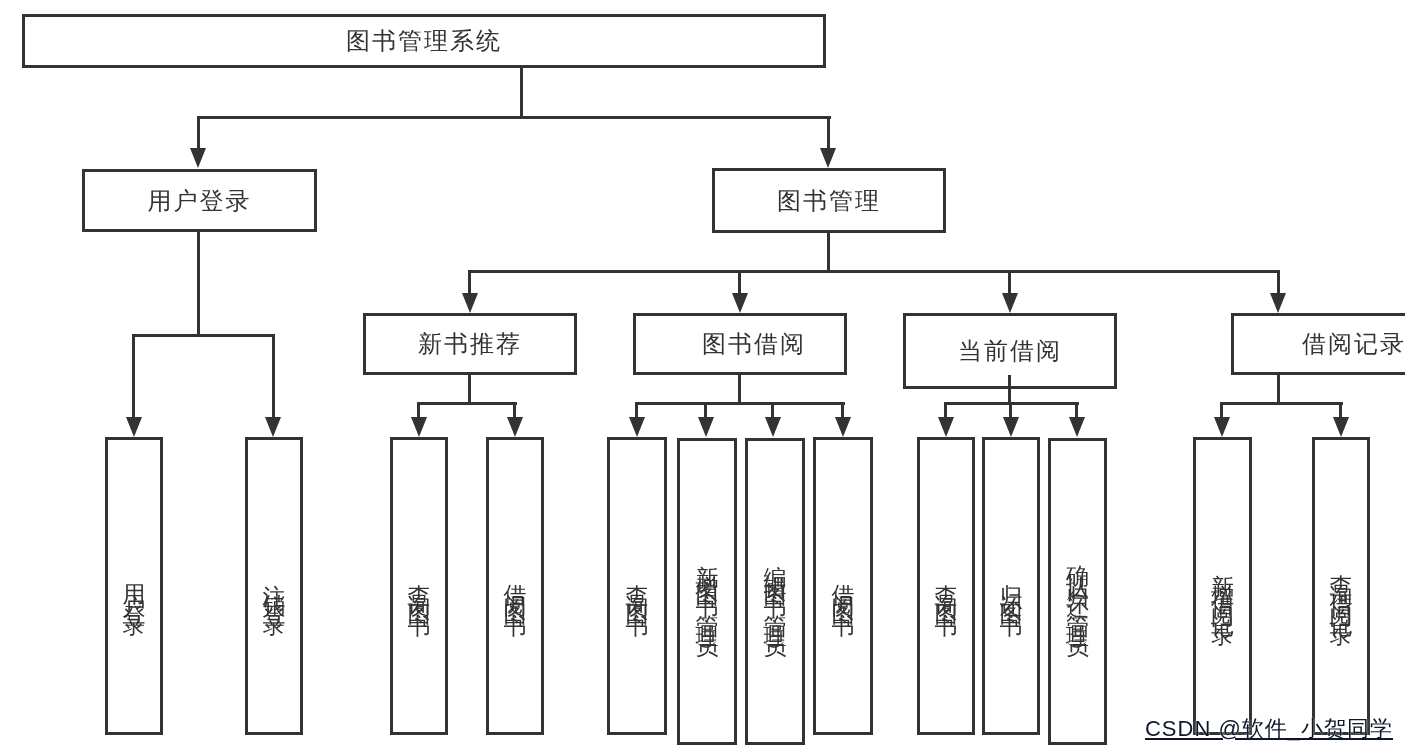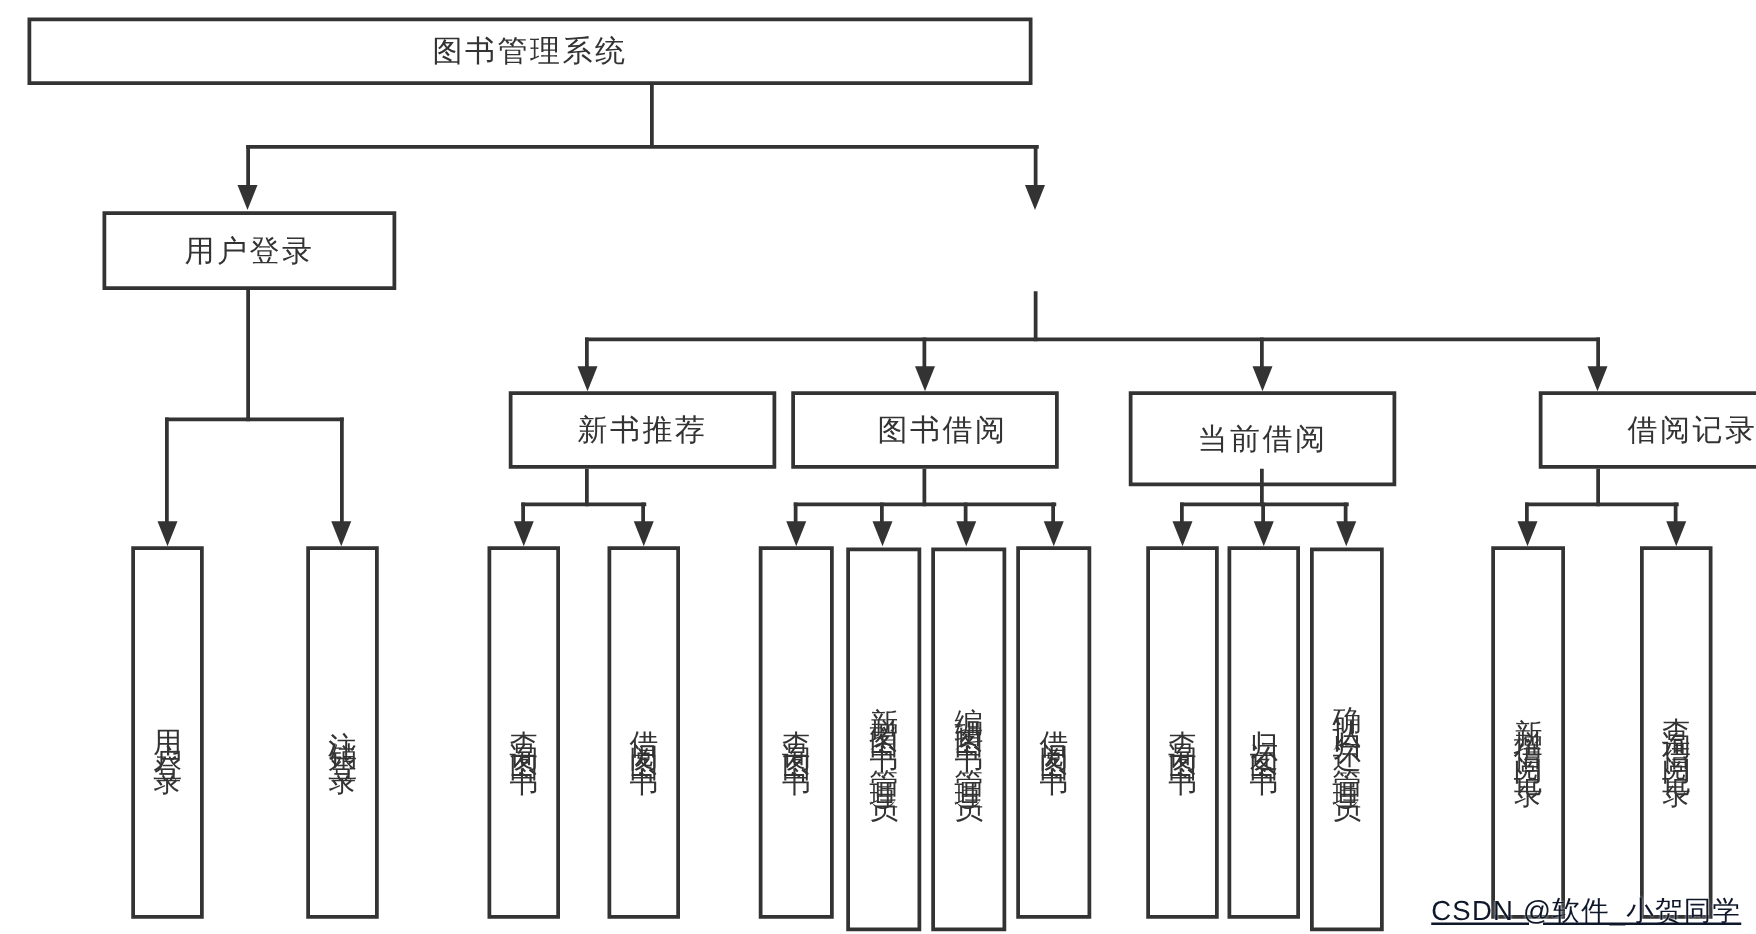--- a/index.html
+++ b/index.html
@@ -39,40 +39,41 @@
   <div class="node" style="left:22px; top:14px; width:804px; height:54px;">图书管理系统</div>
 
   <div class="vline" style="left:520px; top:68px; height:50px;"></div>
   <div class="hline" style="left:197px; top:116px; width:634px;"></div>
   <div class="vline" style="left:197px; top:116px; height:34px;"></div>
   <div class="arrow" style="left:190px; top:148px;"></div>
   <div class="vline" style="left:827px; top:116px; height:34px;"></div>
   <div class="arrow" style="left:820px; top:148px;"></div>
 
   <div class="node" style="left:82px; top:169px; width:235px; height:63px;">用户登录</div>
+  <div class="node" style="left:712px; top:168px; width:234px; height:65px;">图书管理</div>
 
   <div class="vline" style="left:197px; top:232px; height:105px;"></div>
   <div class="hline" style="left:132px; top:334px; width:143px;"></div>
   <div class="vline" style="left:132px; top:334px; height:84px;"></div>
   <div class="arrow" style="left:126px; top:417px;"></div>
   <div class="vline" style="left:272px; top:334px; height:84px;"></div>
   <div class="arrow" style="left:265px; top:417px;"></div>
 
   <div class="vline" style="left:827px; top:233px; height:40px;"></div>
   <div class="hline" style="left:468px; top:270px; width:812px;"></div>
   <div class="vline" style="left:468px; top:270px; height:25px;"></div>
   <div class="arrow" style="left:462px; top:293px;"></div>
   <div class="vline" style="left:738px; top:270px; height:25px;"></div>
   <div class="arrow" style="left:732px; top:293px;"></div>
   <div class="vline" style="left:1008px; top:270px; height:25px;"></div>
   <div class="arrow" style="left:1002px; top:293px;"></div>
   <div class="vline" style="left:1277px; top:270px; height:25px;"></div>
   <div class="arrow" style="left:1270px; top:293px;"></div>
 
-  <div class="node" style="left:363px; top:313px; width:214px; height:62px;margin-left:44px;">新书推荐</div>
+  <div class="node" style="left:363px; top:313px; width:214px; height:62px;">新书推荐</div>
   <div class="node" style="left:633px; top:313px; width:214px; height:62px;padding-left:28px;">图书借阅</div>
   <div class="node" style="left:903px; top:313px; width:214px; height:76px;">当前借阅</div>
   <div class="node" style="left:1231px; top:313px; width:246px; height:62px;">借阅记录</div>
 
   <div class="vline" style="left:468px; top:375px; height:30px;"></div>
   <div class="hline" style="left:417px; top:402px; width:100px;"></div>
   <div class="vline" style="left:417px; top:402px; height:17px;"></div>
   <div class="arrow" style="left:411px; top:417px;"></div>
   <div class="vline" style="left:513px; top:402px; height:17px;"></div>
   <div class="arrow" style="left:507px; top:417px;"></div>

